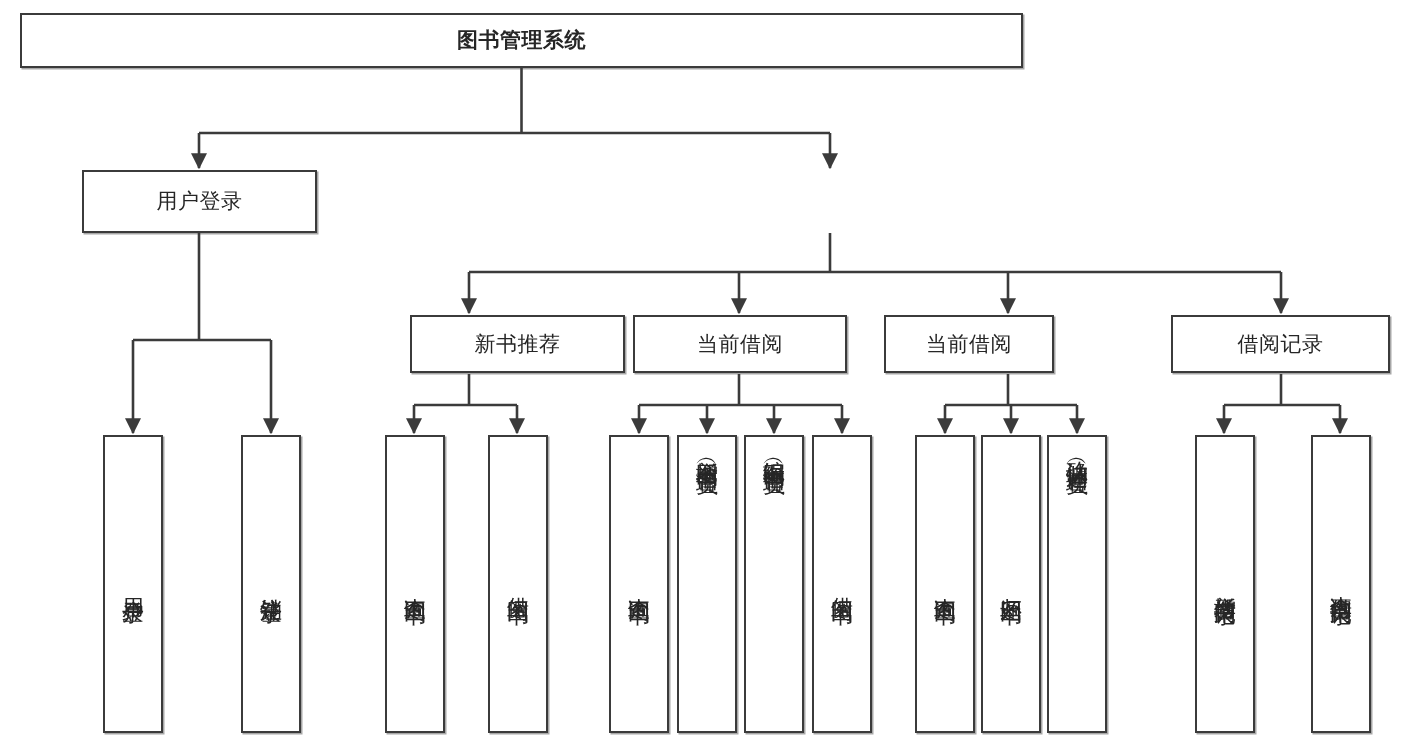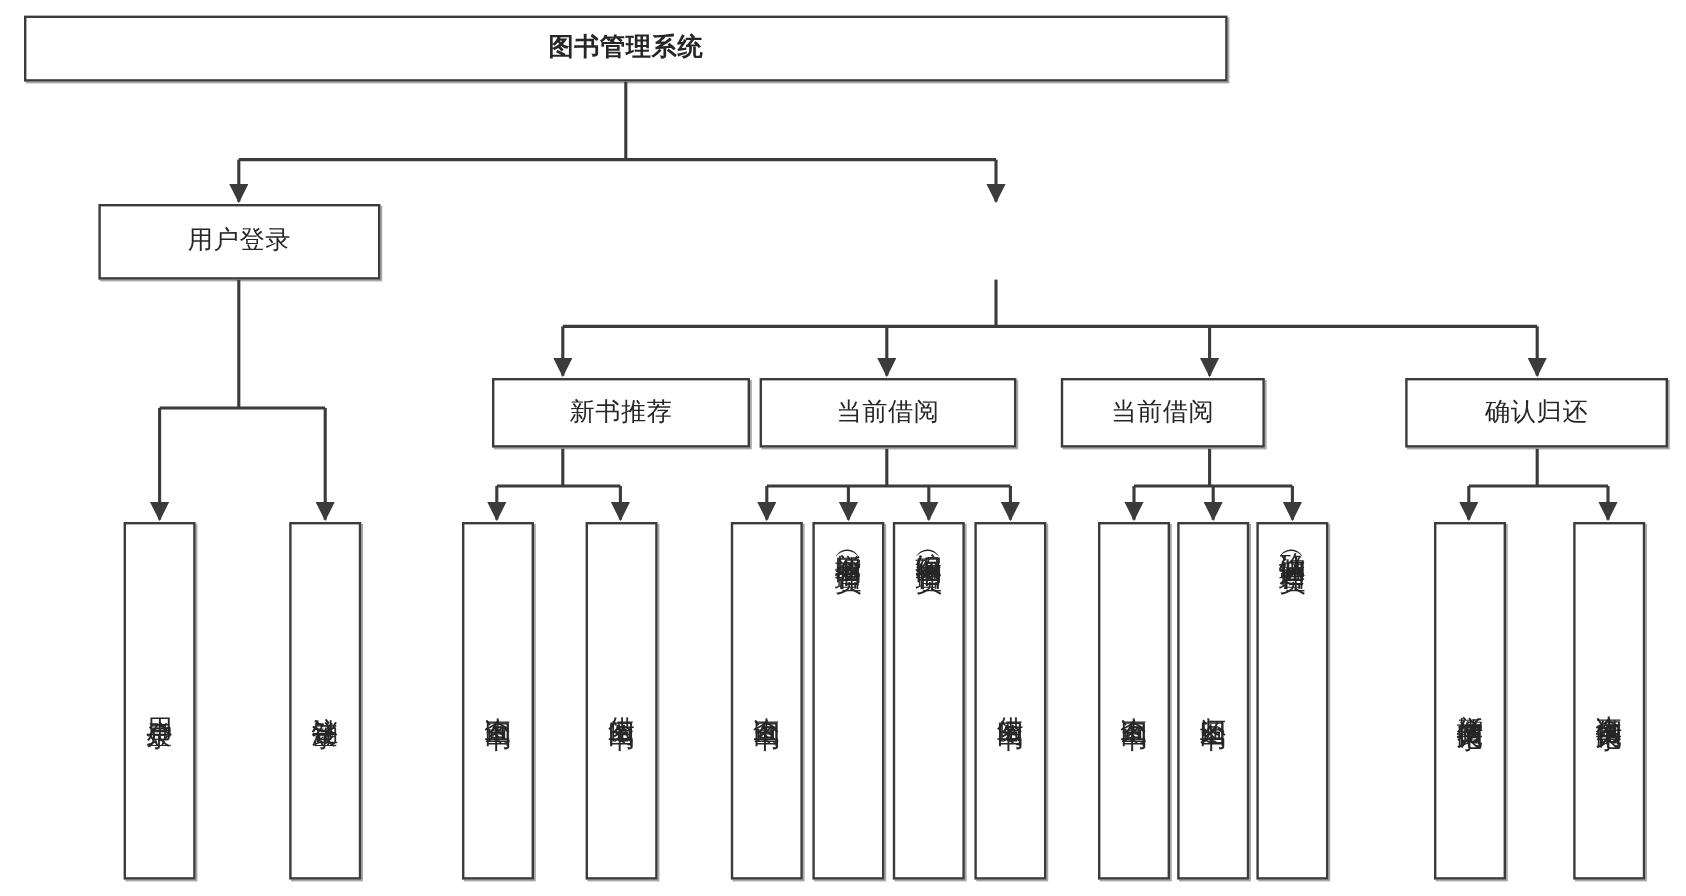--- a/index.html
+++ b/index.html
@@ -144,21 +144,21 @@
   <div class="node" style="left:362px; top:315px; width:215px; height:58px;margin-left:48px;">
     <span class="node-label">新书推荐</span>
   </div>
   <div class="node" style="left:633px; top:315px; width:214px; height:58px;">
     <span class="node-label">当前借阅</span>
   </div>
   <div class="node" style="left:884px; top:315px; width:170px; height:58px;">
     <span class="node-label">当前借阅</span>
   </div>
   <div class="node" style="left:1171px; top:315px; width:219px; height:58px;">
-    <span class="node-label">确认归还</span>
+    <span class="node-label">借阅记录</span>
   </div>
 
   <div class="node vertical center" style="left:103px; top:435px; width:60px; height:298px;">
     <span class="node-label">用户登录</span>
   </div>
   <div class="node vertical center" style="left:241px; top:435px; width:60px; height:298px;">
     <span class="node-label">注销登录</span>
   </div>
 
   <div class="node vertical center" style="left:385px; top:435px; width:60px; height:298px;">

